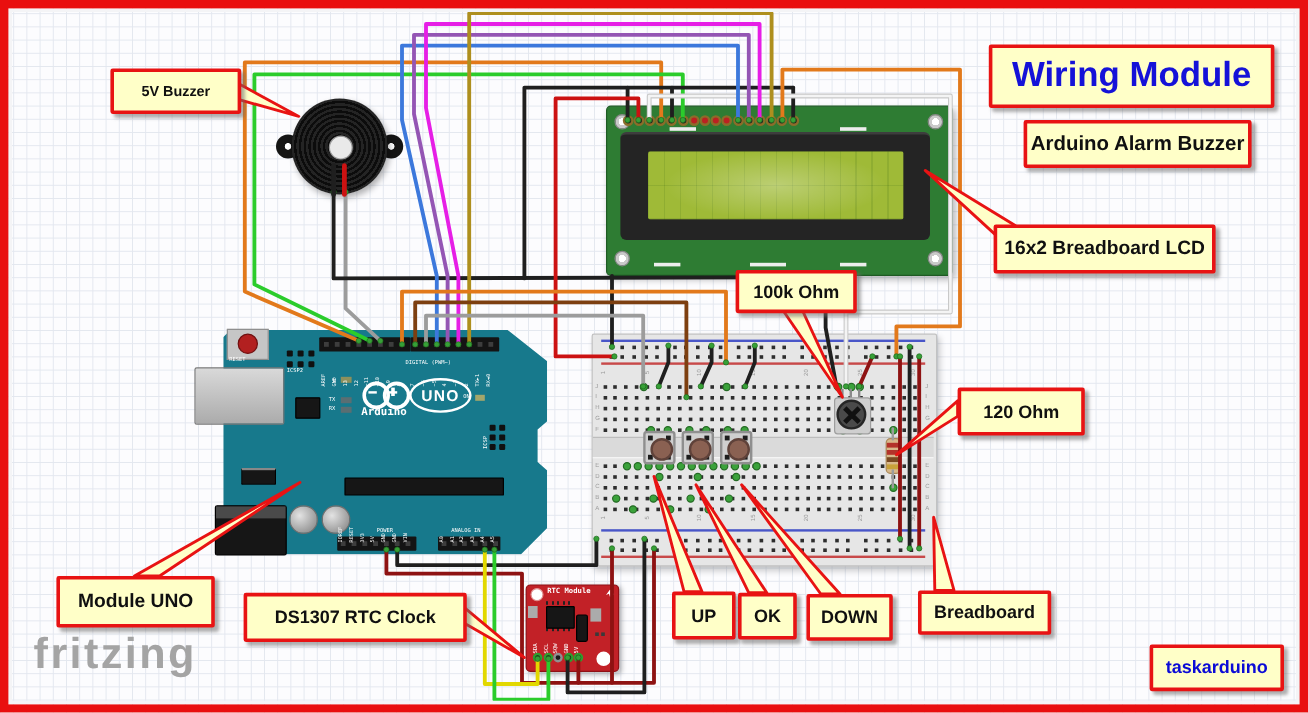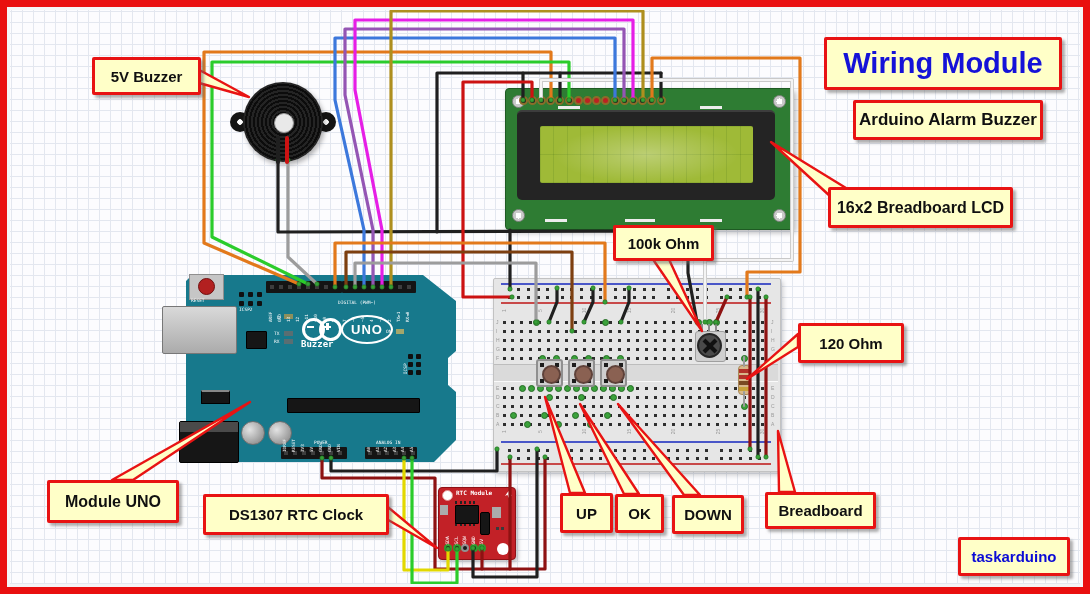--- a/index.html
+++ b/index.html
@@ -99,20 +99,21 @@
   .rtc-hole{position:absolute;border-radius:50%;background:#fff;z-index:12;}
   .rtc-pin{position:absolute;width:4px;height:4px;border-radius:50%;background:#1a1a1a;border:2px solid #2F9E2F;z-index:12;}
   .rtc-pin.nc{border-color:#909090;}
   .pad{position:absolute;background:#ABABAB;z-index:11;}
 </style>
 </head>
 <body>
 
 <div id="stage">
 
+  <div id="watermark">fritzing</div>
 
   <div class="ear" style="left:230px;top:112px;"></div>
   <div class="ear" style="left:316px;top:112px;"></div>
   <div id="buzzer"></div>
   <div id="buzzer-hole"></div>
 
   <div id="lcd"></div>
   <div id="lcd-bezel"></div>
   <div id="lcd-screen"></div>
   <div class="lcd-hole" style="left:512px;top:95px;"></div>
@@ -153,21 +154,21 @@
   <div class="silktext" style="left:239px;top:308px;font-size:4.5px;">ICSP2</div>
   <div class="pinstrip" style="left:266px;top:281px;width:76px;height:12px;"></div>
   <div class="pinstrip" style="left:342px;top:281px;width:74px;height:12px;"></div>
   <div class="silktext" style="left:338px;top:301px;font-size:4.5px;">DIGITAL (PWM~)</div>
   <div id="logo-c1" style="left:302px;top:318px;"></div>
   <div id="logo-c2" style="left:319px;top:318px;"></div>
   <div class="abs" style="left:307px;top:325.5px;width:7px;height:2.6px;background:#fff;z-index:13;"></div>
   <div class="abs" style="left:324px;top:325.5px;width:7px;height:2.6px;background:#fff;z-index:13;"></div>
   <div class="abs" style="left:326.2px;top:323.3px;width:2.6px;height:7px;background:#fff;z-index:13;"></div>
   <div id="uno-oval">UNO</div>
-  <div class="silktext" style="left:301px;top:340px;font-size:9px;font-weight:bold;">Buzzer</div>
+  <div class="silktext" style="left:301px;top:340px;font-size:9px;font-weight:bold;">Arduino</div>
   <div class="silktext" style="left:277px;top:316px;font-size:4.5px;">L</div>
   <div class="led" style="left:284px;top:314px;width:9px;height:5px;background:#8D905C;"></div>
   <div class="silktext" style="left:274px;top:332px;font-size:4.5px;">TX</div>
   <div class="led" style="left:284px;top:331px;width:9px;height:5px;background:#5A6E72;"></div>
   <div class="silktext" style="left:274px;top:340px;font-size:4.5px;">RX</div>
   <div class="led" style="left:284px;top:339px;width:9px;height:5px;background:#5A6E72;"></div>
   <div class="silktext" style="left:386px;top:330px;font-size:4.5px;">ON</div>
   <div class="led" style="left:396px;top:329px;width:8px;height:5px;background:#A3A66B;"></div>
   <div id="icsp"></div>
   <div class="silktext rot" style="left:396px;top:362px;font-size:4.5px;width:20px;">ICSP</div>
@@ -903,21 +904,21 @@
       <polygon points="798,334 747,379 798,347" fill="#FFFFC8" stroke="#E81313" stroke-width="2.4" stroke-linejoin="round"></polygon>
       <polygon points="112,480 250,402 133,480" fill="#FFFFC8" stroke="#E81313" stroke-width="2.4" stroke-linejoin="round"></polygon>
       <polygon points="383,503 437,548 383,517" fill="#FFFFC8" stroke="#E81313" stroke-width="2.4" stroke-linejoin="round"></polygon>
       <polygon points="570,493 545,397 585,493" fill="#FFFFC8" stroke="#E81313" stroke-width="2.4" stroke-linejoin="round"></polygon>
       <polygon points="624,494 580,404 639,494" fill="#FFFFC8" stroke="#E81313" stroke-width="2.4" stroke-linejoin="round"></polygon>
       <polygon points="684,495 618,404 700,495" fill="#FFFFC8" stroke="#E81313" stroke-width="2.4" stroke-linejoin="round"></polygon>
       <polygon points="779,492 778,431 795,492" fill="#FFFFC8" stroke="#E81313" stroke-width="2.4" stroke-linejoin="round"></polygon>
     </svg>
 
   <div id="callouts">
-      <div class="callout" style="left: 92px; top: 57px; width: 103px; height: 32px; font-size: 15px;">5V Buzzer</div>
+      <div class="callout" style="left: 92px; top: 57px; width: 103px; height: 32px; font-size: 12px;">5V Buzzer</div>
       <div class="callout" style="left: 824px; top: 37px; width: 232px; height: 47px; font-size: 29px; color: rgb(21, 18, 216);">Wiring Module</div>
       <div class="callout" style="left: 853px; top: 100px; width: 184px; height: 34px; font-size: 17px;">Arduino Alarm Buzzer</div>
       <div class="callout" style="left: 828px; top: 187px; width: 179px; height: 35px; font-size: 16px;">16x2 Breadboard LCD</div>
       <div class="callout" style="left: 613px; top: 225px; width: 95px; height: 30px; font-size: 15px;">100k Ohm</div>
       <div class="callout" style="left: 798px; top: 323px; width: 100px; height: 34px; font-size: 15px;">120 Ohm</div>
       <div class="callout" style="left: 47px; top: 480px; width: 126px; height: 37px; font-size: 16px;">Module UNO</div>
       <div class="callout" style="left: 203px; top: 494px; width: 180px; height: 35px; font-size: 15px;">DS1307 RTC Clock</div>
       <div class="callout" style="left: 560px; top: 493px; width: 47px; height: 34px; font-size: 15px;">UP</div>
       <div class="callout" style="left: 615px; top: 494px; width: 43px; height: 33px; font-size: 15px;">OK</div>
       <div class="callout" style="left: 672px; top: 495px; width: 66px; height: 33px; font-size: 15px;">DOWN</div>

